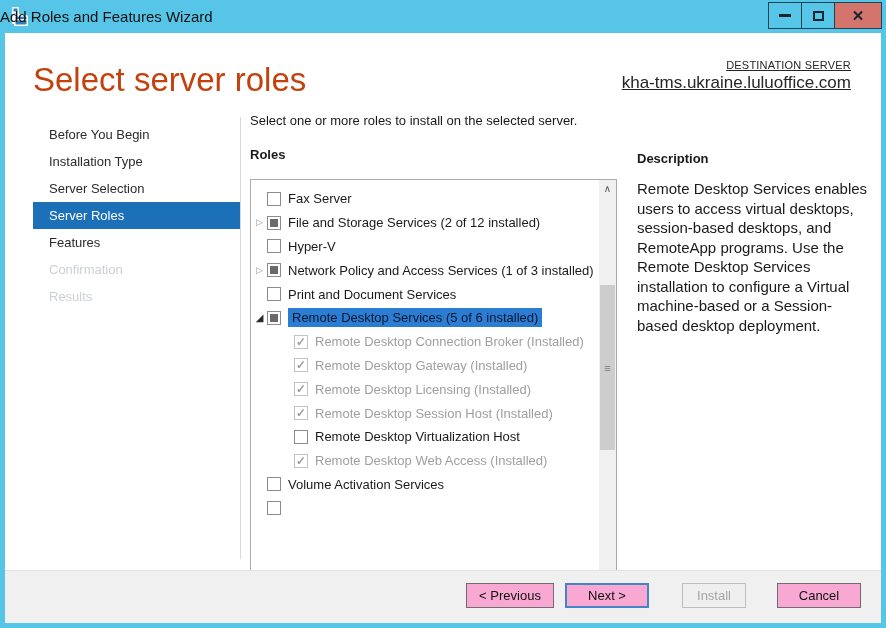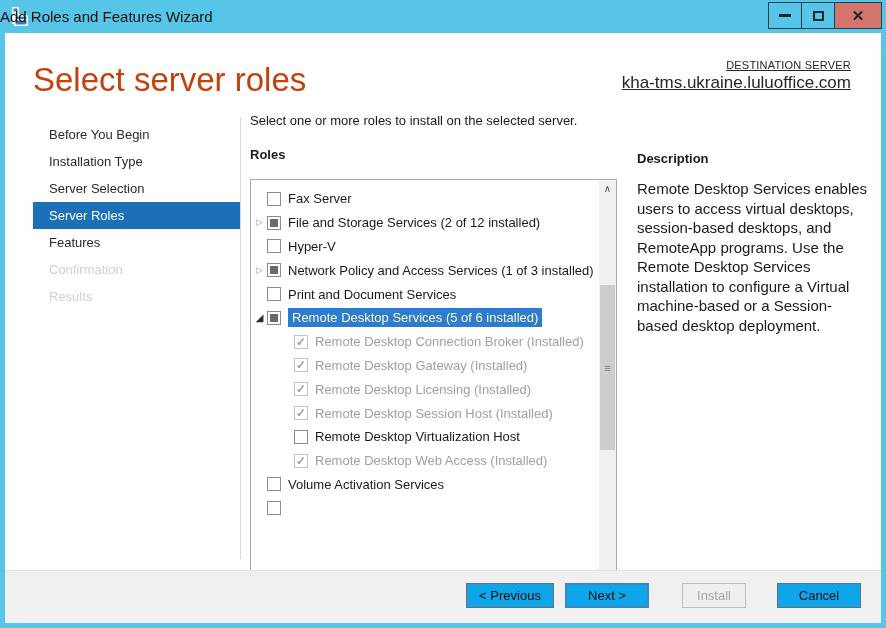--- a/index.html
+++ b/index.html
@@ -39,42 +39,42 @@
   .exp{width:15px;flex:0 0 auto;font-size:9px;color:#9a9a9a;text-align:center;line-height:1;}
   .exp.expanded{color:#2b2b2b;font-size:10px;}
   .indent1{width:27px;flex:0 0 auto;}
   .cb{width:14px;height:14px;box-sizing:border-box;border:1px solid #8b8b8b;background:#fff;
       margin-right:7px;flex:0 0 auto;display:flex;align-items:center;justify-content:center;}
   .cb.partial::after{content:"";width:8px;height:8px;background:#6a6a6a;}
   .cb.checked{border-color:#c3c3c3;}
   .cb .chk{color:#9f9f9f;font-size:12px;line-height:10px;font-weight:bold;}
   .lbl{white-space:nowrap;}
   .row.disabled .lbl{color:#9f9f9f;}
-  .row.selected .lbl{background:#2b7cd3;color:#fef9c3;padding:2px 4px;}
+  .row.selected .lbl{background:#2b7cd3;color:#0f172a;padding:2px 4px;}
   
   .vsb{position:absolute;top:0;right:0;width:17px;bottom:19px;background:#f0f0f0;}
   .sb-arrow{position:absolute;display:flex;align-items:center;justify-content:center;
             color:#555;font-size:10px;background:#f0f0f0;}
   .vsb .up{top:0;left:0;right:0;height:16px;}
   .vsb .down{bottom:0;left:0;right:0;height:16px;}
   .vthumb{position:absolute;left:1px;right:1px;top:105px;height:165px;background:#cdcdcd;
           display:flex;align-items:center;justify-content:center;color:#777;font-size:11px;}
   .hsb{position:absolute;left:0;bottom:0;height:19px;right:17px;background:#f0f0f0;}
   .hsb .left{left:0;top:0;bottom:0;width:16px;}
   .hsb .right{right:0;top:0;bottom:0;width:16px;}
   .hthumb{position:absolute;top:1px;bottom:1px;left:17px;width:272px;background:#cdcdcd;
           display:flex;align-items:center;justify-content:center;gap:2px;}
   .hgrip{width:1px;height:9px;background:#7a7a7a;}
   .sb-corner{position:absolute;right:0;bottom:0;width:17px;height:19px;background:#f0f0f0;}
   
   .desc-title{position:absolute;left:632px;top:118px;font-size:13px;font-weight:bold;color:#1a1a1a;}
   .desc-body{position:absolute;left:632px;top:146px;width:232px;font-size:15px;line-height:19.5px;color:#1a1a1a;}
   
   .footer{position:absolute;left:0;right:0;bottom:0;top:537px;background:#f0f0f0;border-top:1px solid #e2e2e2;}
-  .btn{position:absolute;top:12px;height:25px;box-sizing:border-box;background:#0ea5e9;
+  .btn{position:absolute;top:12px;height:25px;box-sizing:border-box;background:#f9a8d4;
        border:1px solid #6e6e6e;font-size:13px;color:#111;text-align:center;line-height:22px;
        font-family:"Liberation Sans",sans-serif;padding:0;}
   .btn.prev{left:461px;width:88px;}
   .btn.next{left:560px;width:84px;border:2px solid #4484c4;line-height:20px;}
   .btn.install{left:677px;width:64px;background:#efefef;border-color:#bdbdbd;color:#a5a5a5;}
   .btn.cancel{left:772px;width:84px;}
 </style>
 </head>
 <body>
 

